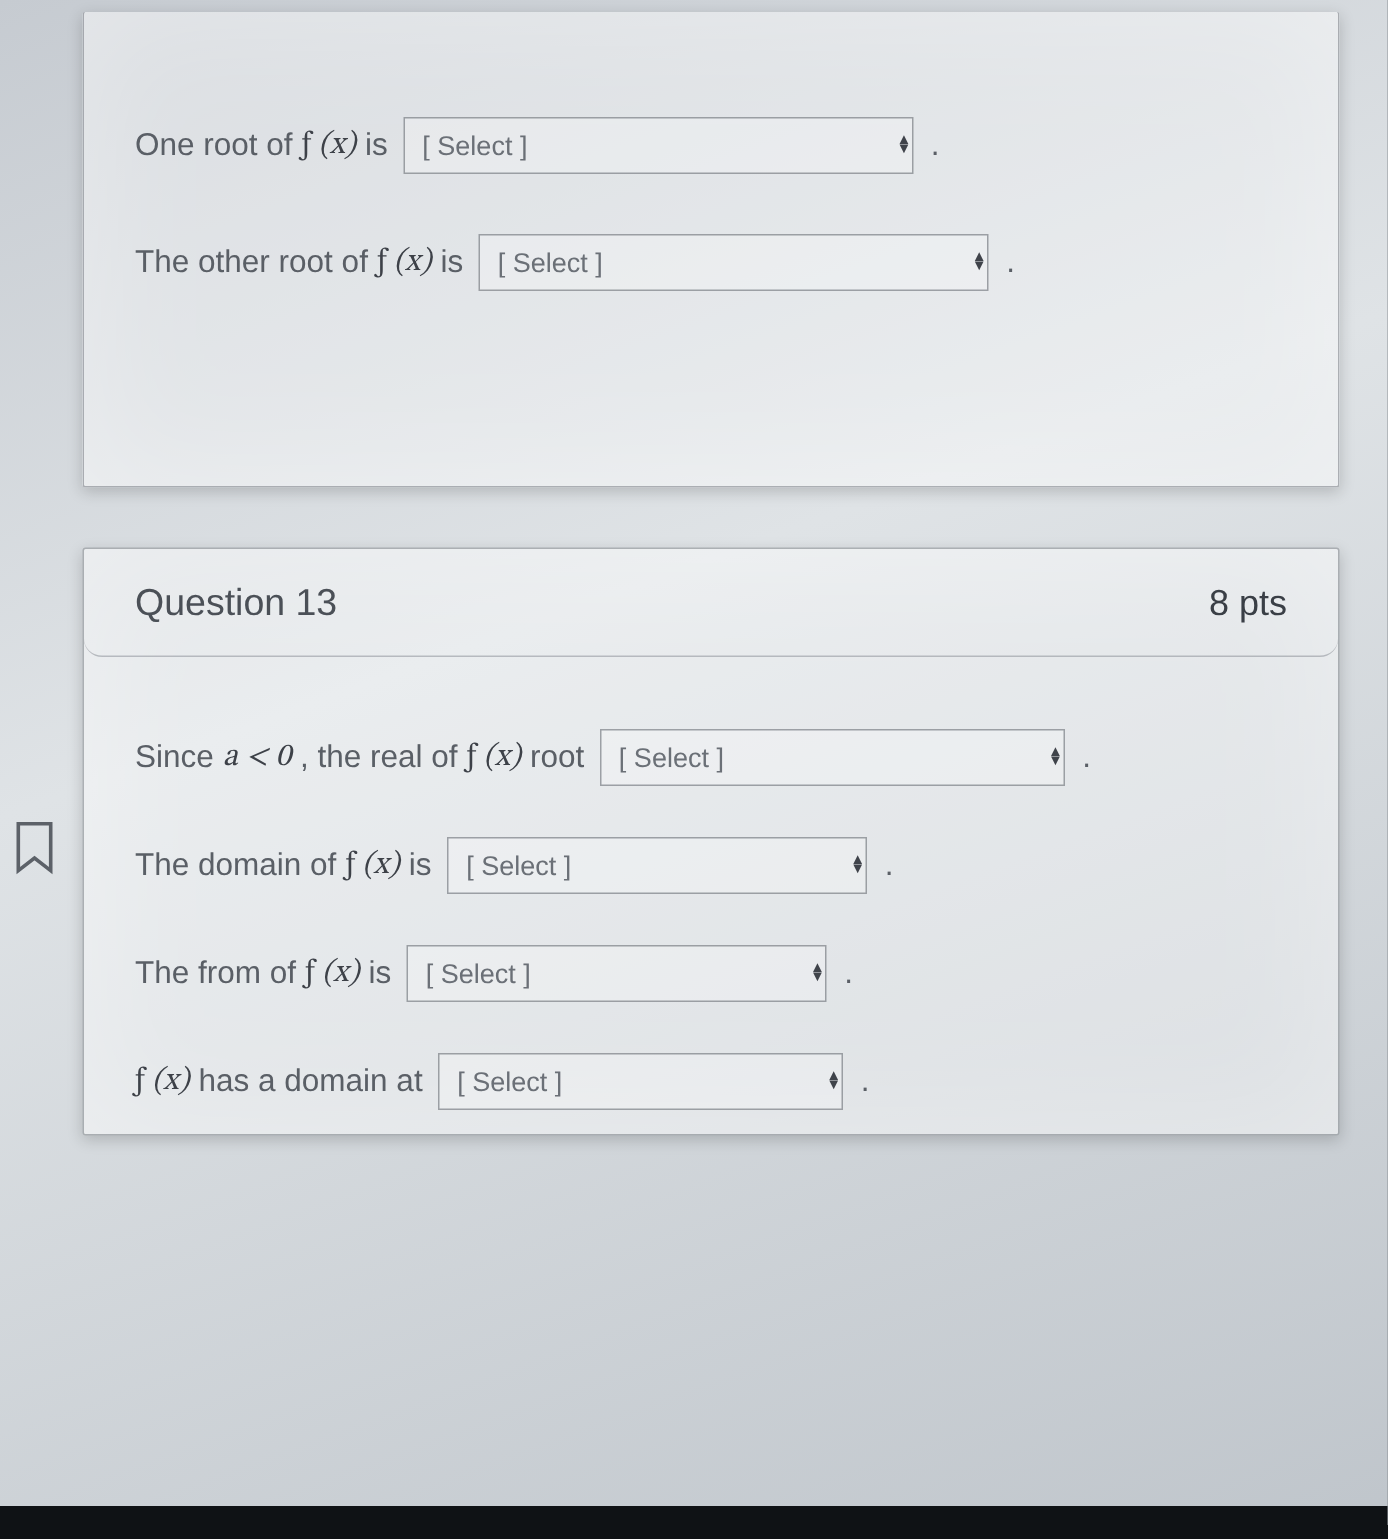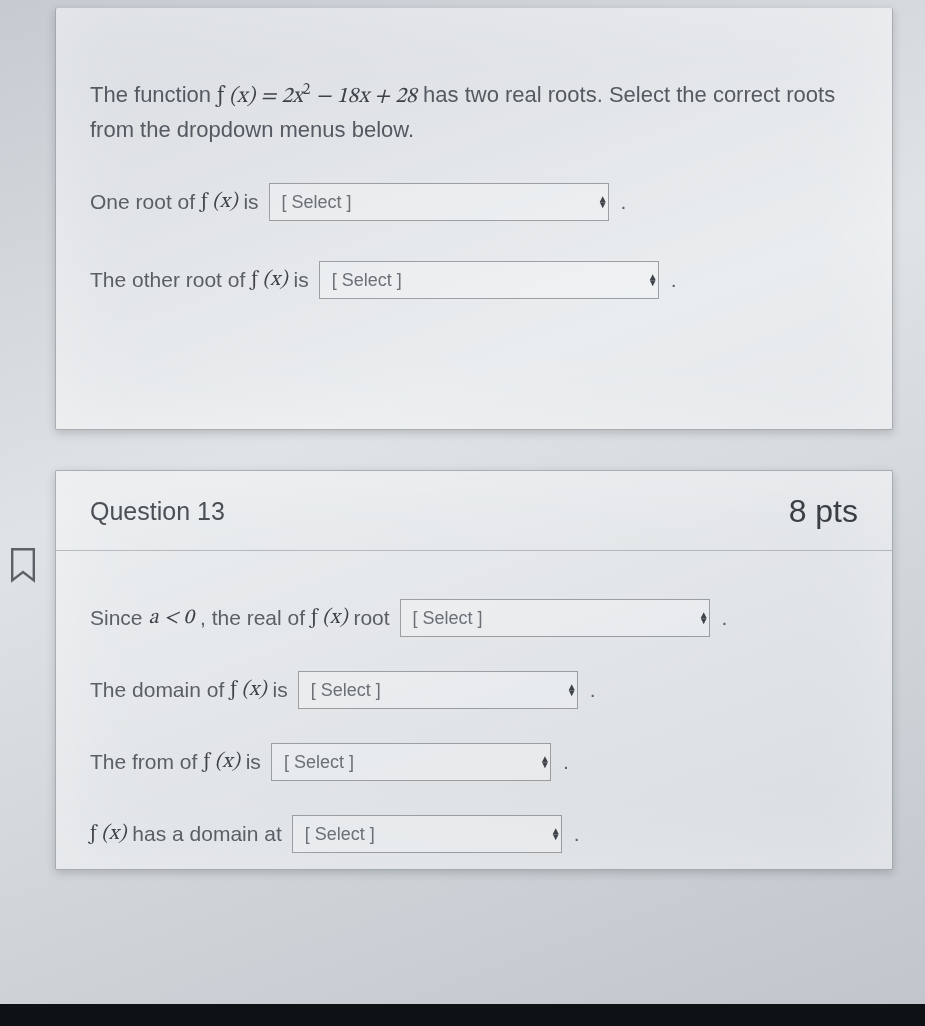--- a/index.html
+++ b/index.html
@@ -50,28 +50,29 @@
   .card.q13 {
     margin-top: 40px;
     padding: 0;
   }
   .q-header {
     display: flex;
     justify-content: space-between;
     align-items: center;
     padding: 22px 34px 20px 34px;
     border-bottom: 1px solid rgba(120,125,132,0.45);
+    border-radius: 12px;
   }
   .q-title {
     font-size: 25px;
     color: #4b5057;
     font-weight: 400;
   }
   .q-pts {
-    font-size: 32px;
+    font-size: 24px;
     color: #3a3f46;
   }
   .q-body {
     padding: 48px 34px 10px 34px;
   }
   .prompt {
     font-size: 22px;
     color: #555a62;
     line-height: 1.55;
     margin-bottom: 36px;
@@ -131,25 +132,20 @@
 
   <div class="left-gutter">
     <div class="flag-icon">
       <svg viewBox="0 0 24 30">
         <path d="M3 1 H21 V27 L12 20 L3 27 Z" fill="none" stroke="#5c6168" stroke-width="2"></path>
       </svg>
     </div>
   </div>
 
   <div class="card top">
-    <div class="prompt">
-      <span>The function </span>
-      <span class="math"><span class="up">ƒ</span> (x) = 2x<sup>2</sup> − 18x + 28</span>
-      <span> has two real roots. Select the correct roots from the dropdown menus below.</span>
-    </div>
 
     <div class="row">
       <span>One root of </span>
       <span class="math"><span class="up">ƒ</span> (x)</span>
       <span> is</span>
       <span class="sel" style="width:340px">
         <span class="ph">[ Select ]</span>
         <span class="arrows">
             <span>▲</span>
             <span>▼</span>

